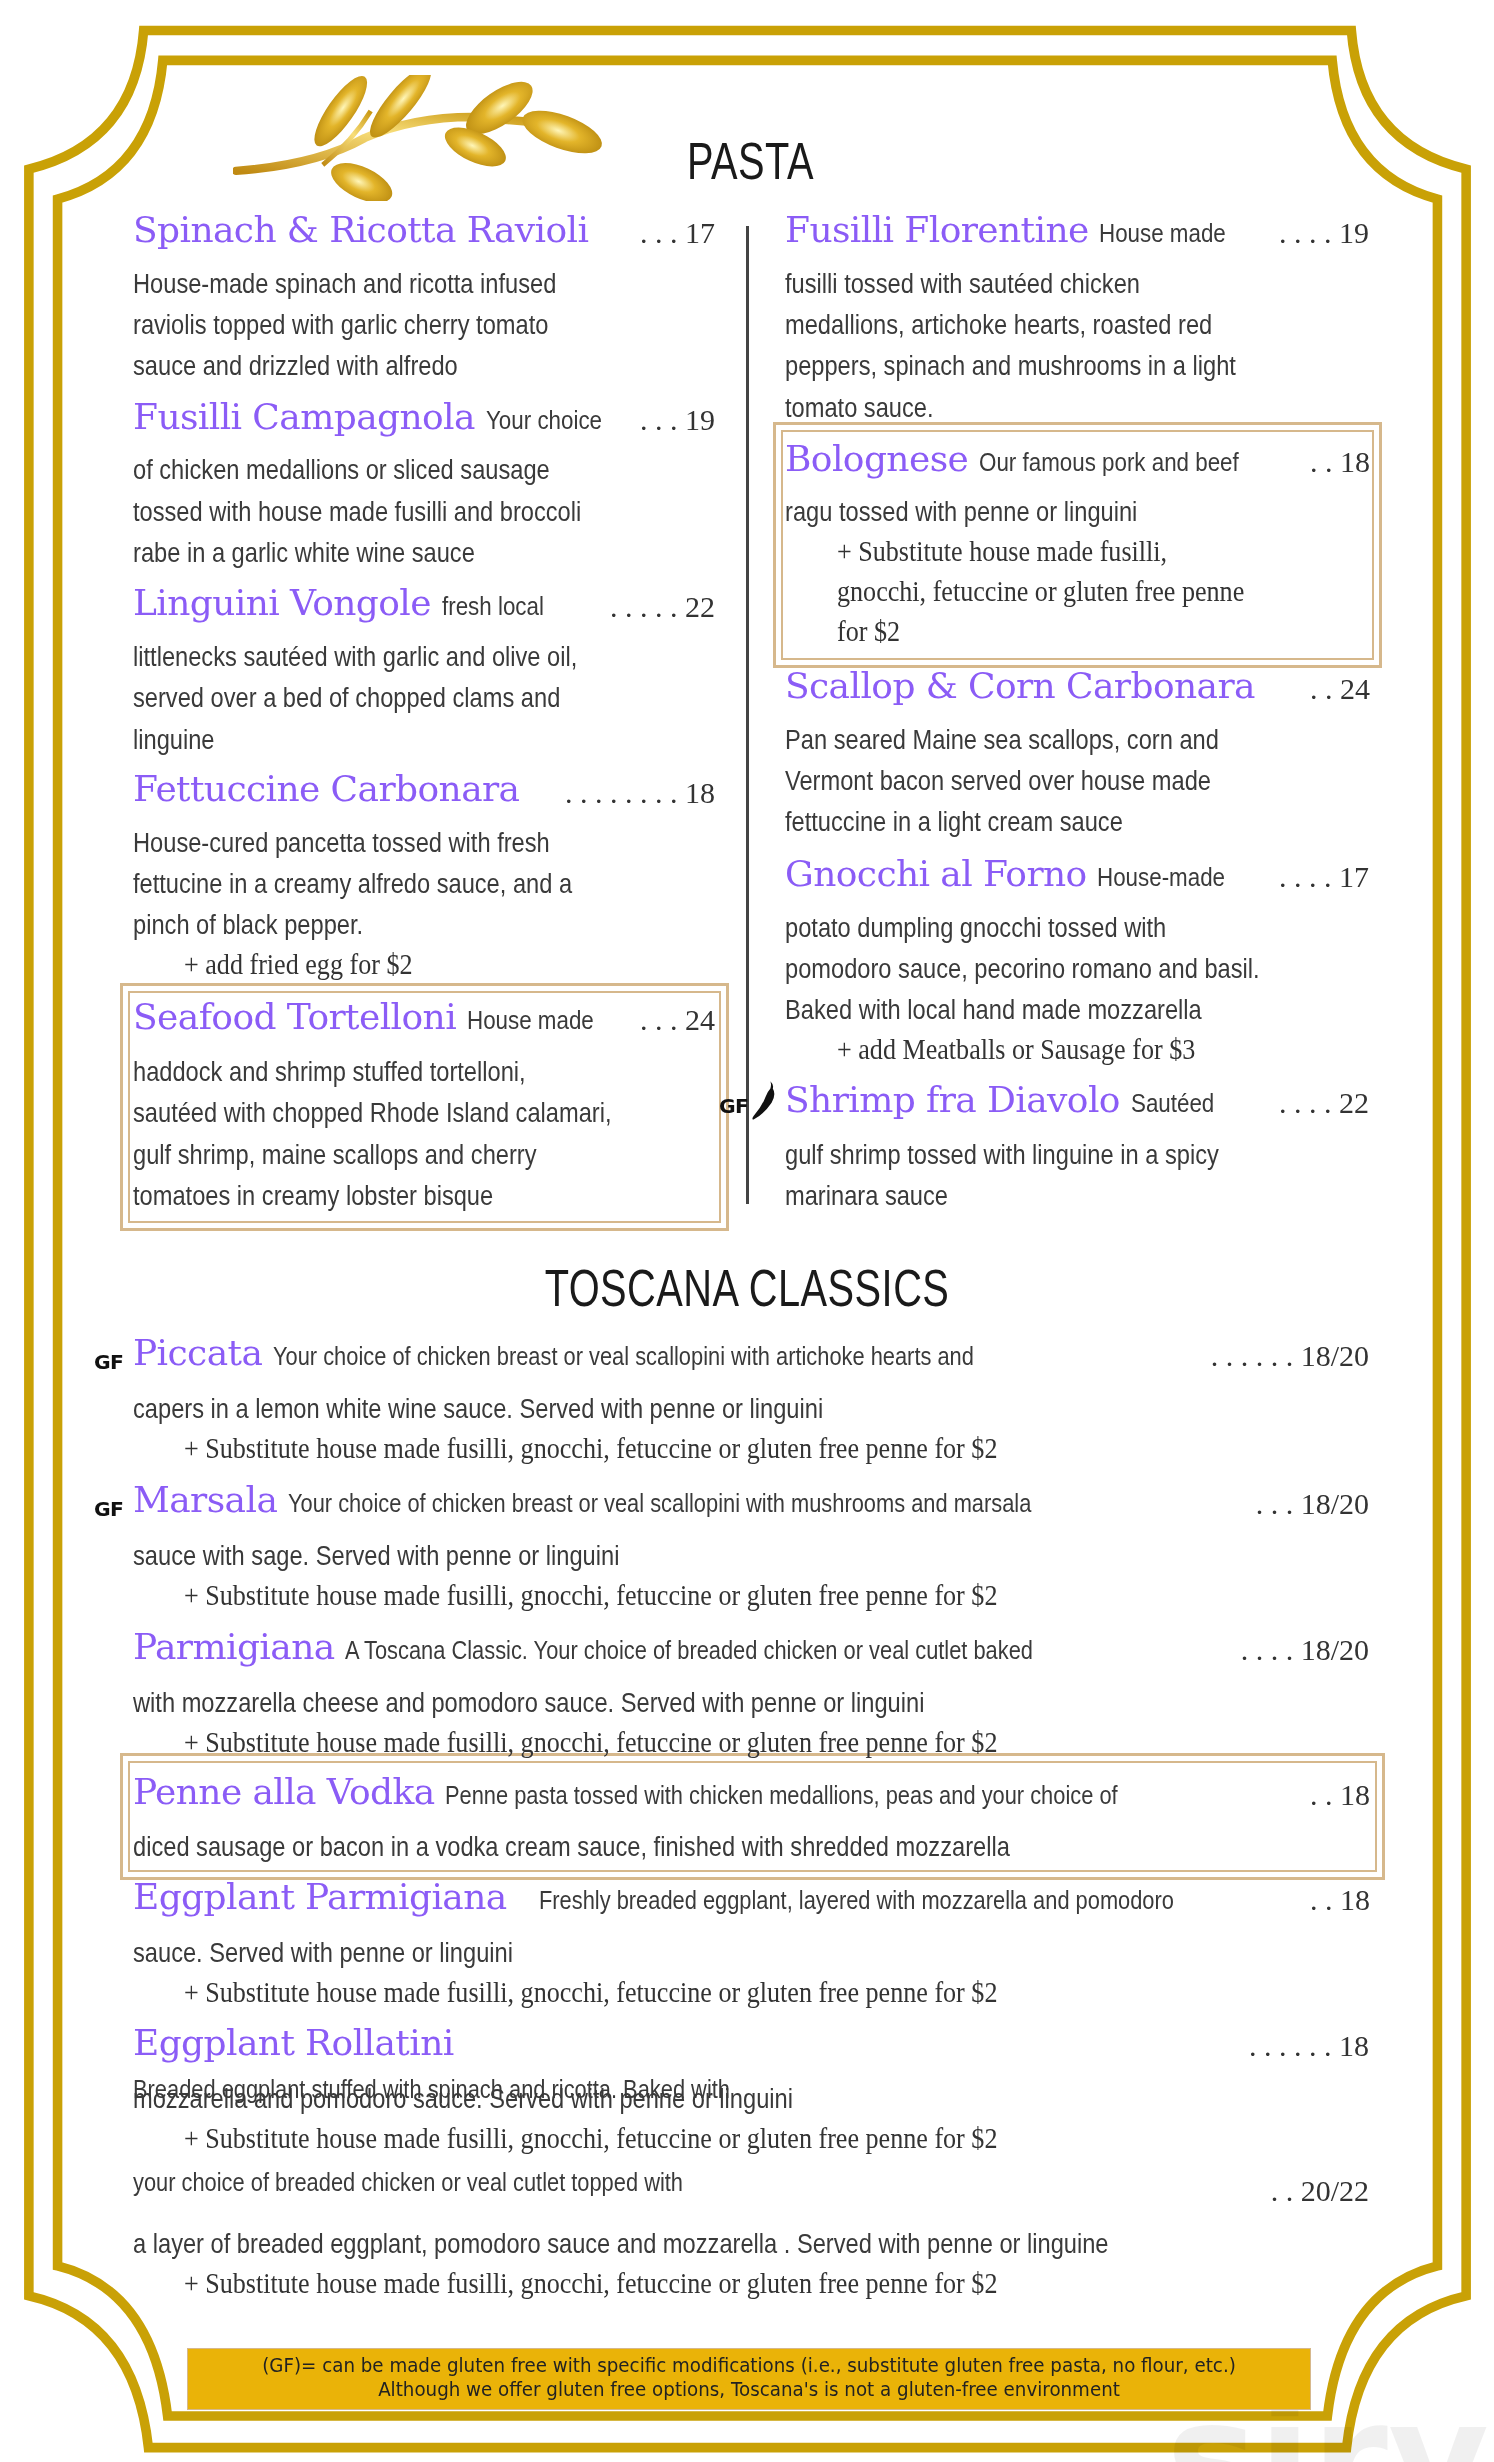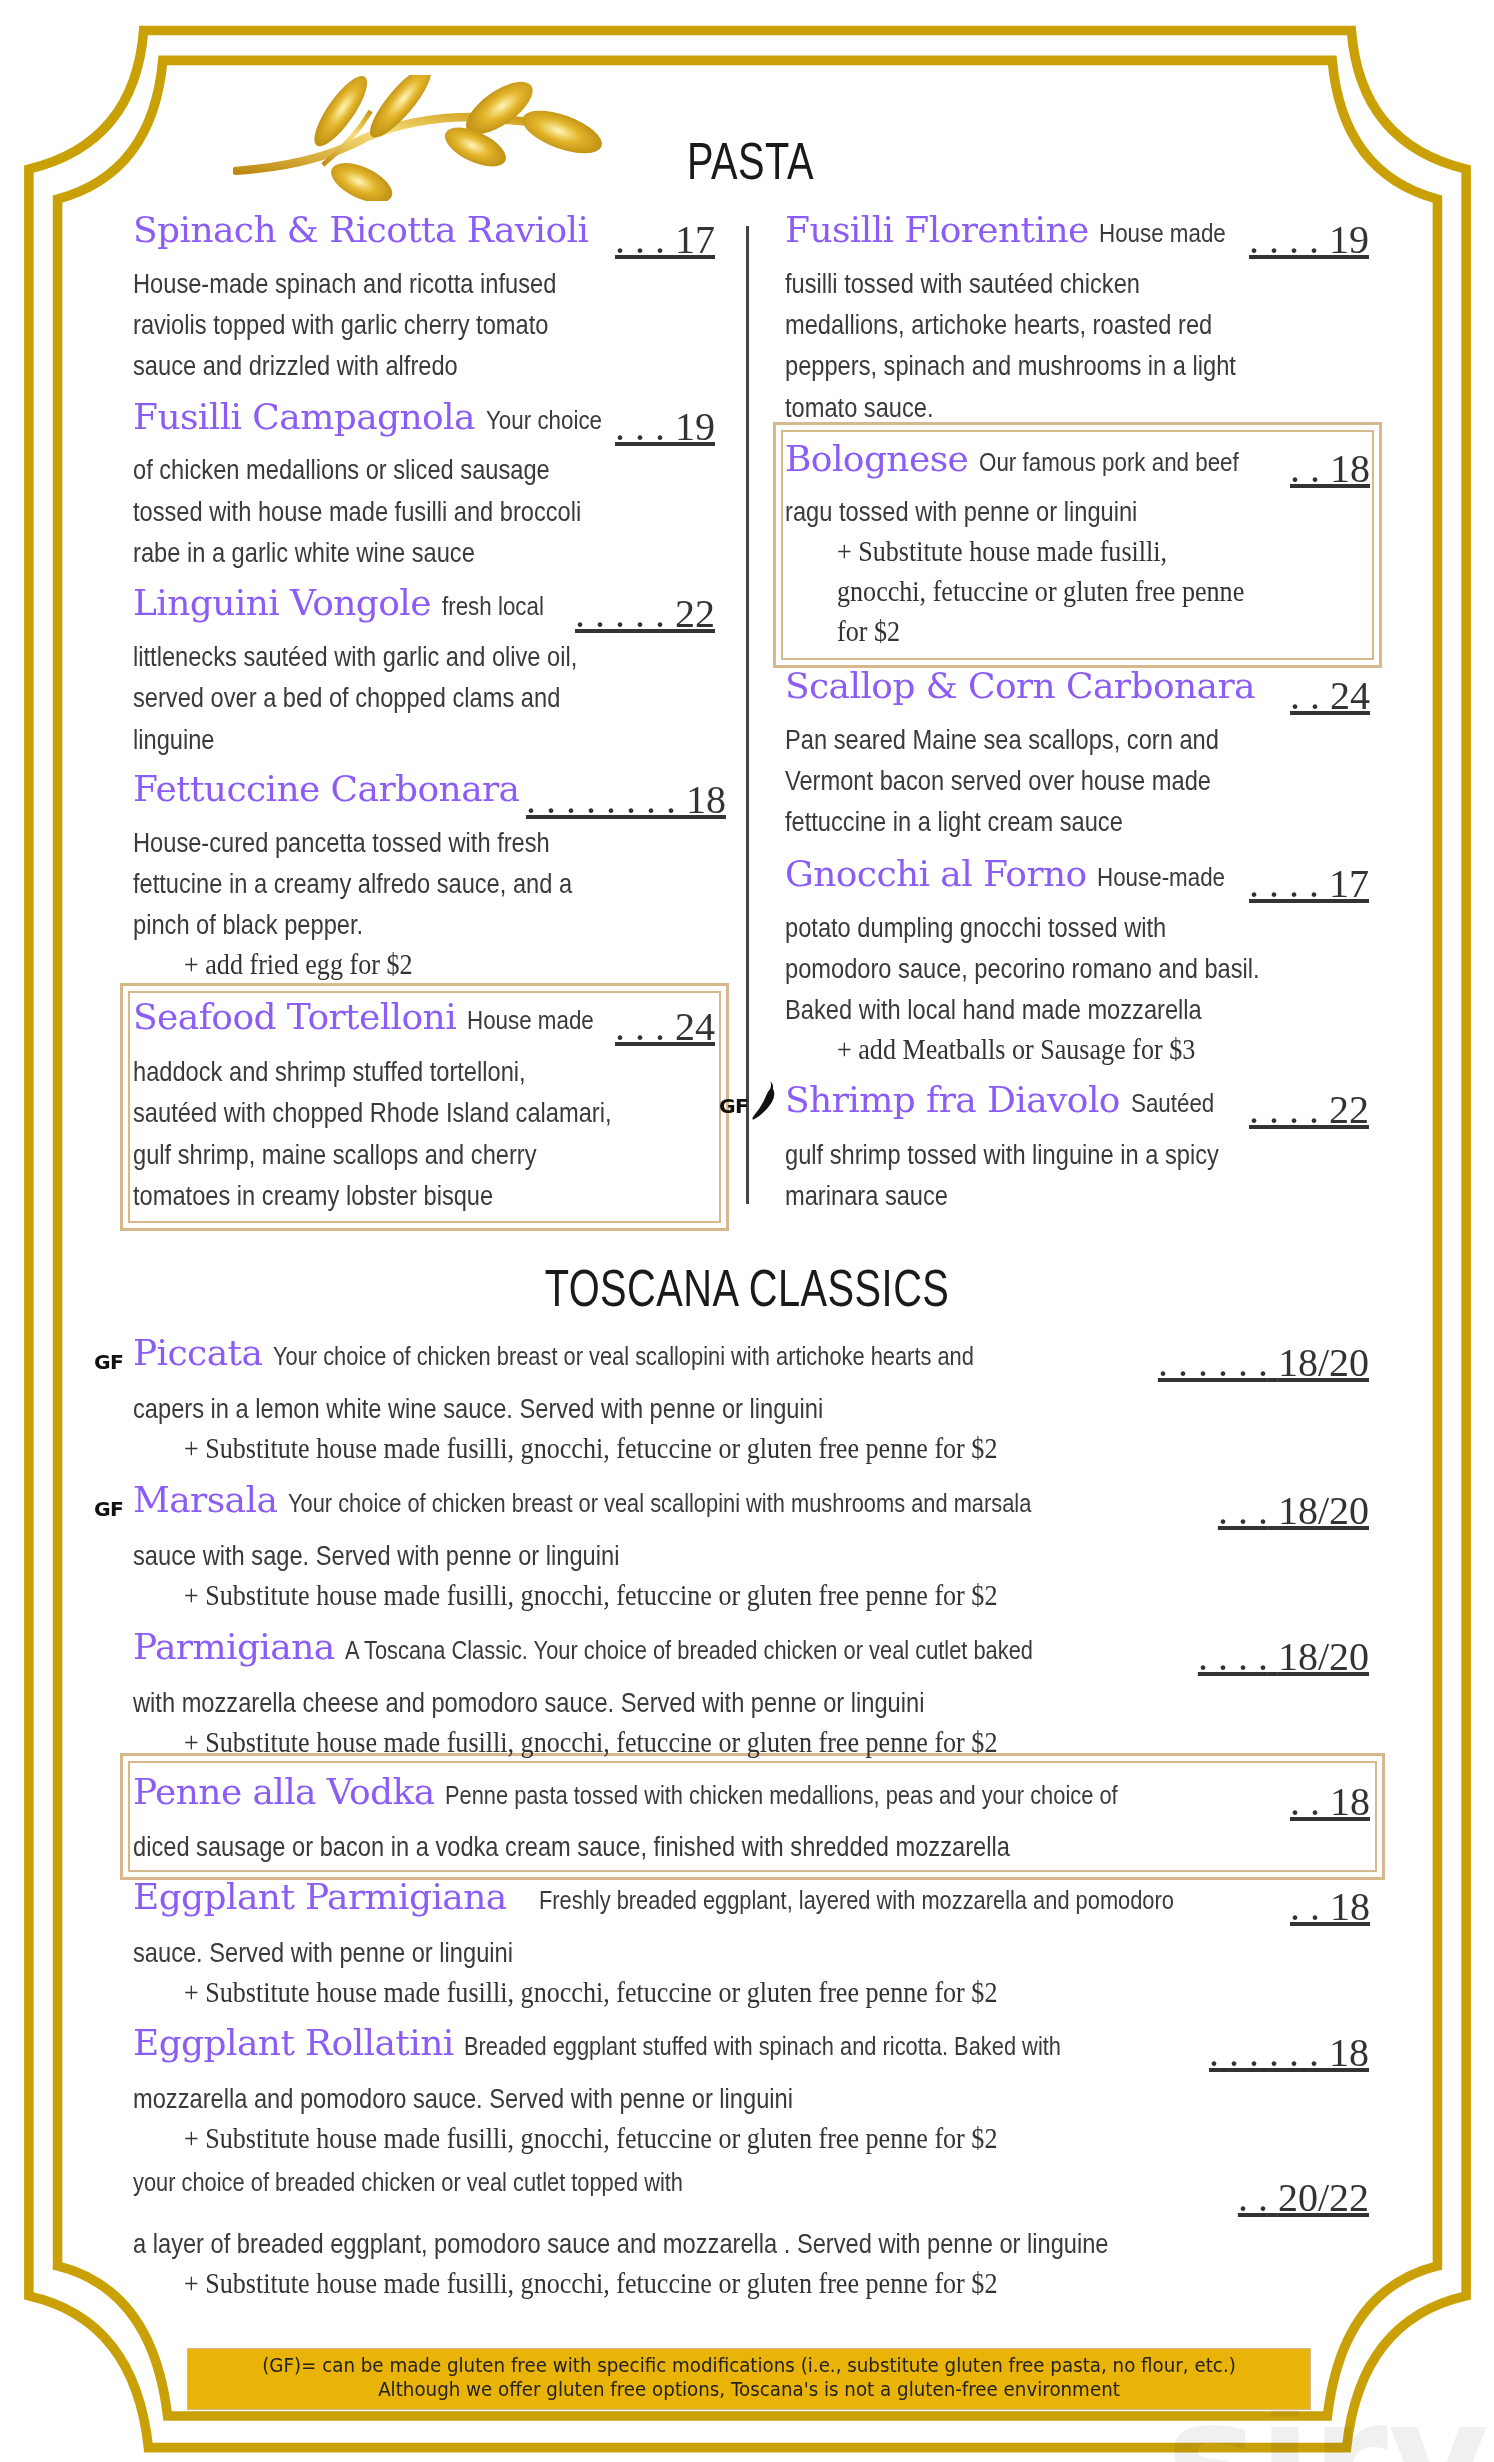--- a/index.html
+++ b/index.html
@@ -2,21 +2,21 @@
 <html style="font-size:9.6px"><head>
 <meta charset="utf-8">
 <style>
   html, body { margin:0; padding:0; background:#ffffff; }
   body { width:1495px; height:2462px; position:relative; overflow:hidden; }
   .abs { position:absolute; }
   .frame-svg { position:absolute; left:0; top:0; width:1495px; height:2462px; }
   .section-title { position:absolute; font-family:"Liberation Sans", sans-serif; font-stretch:condensed; color:#1a1a1a; font-size:51px; letter-spacing:0.6px; transform:scaleX(0.78); transform-origin:center; text-align:center; white-space:nowrap; }
   .item-title { font-family:"DejaVu Serif", serif; color:#8b5cf6; font-size:36px; white-space:nowrap; letter-spacing:-0.6px; }
   .item-lead { font-family:"Liberation Sans", sans-serif; color:#3a3a3a; font-size:26px; white-space:nowrap; display:inline-block; transform-origin:left bottom; }
-  .price { font-family:"Liberation Serif", serif; color:#333; font-size:40px; white-space:nowrap; position:absolute; text-align:right;text-decoration:underline; }
+  .price { font-family:"Liberation Serif", serif; color:#333; font-size:30px; white-space:nowrap; position:absolute; text-align:right; }
   .body-line { position:absolute; font-family:"Liberation Sans", sans-serif; color:#3a3a3a; font-size:27.5px; white-space:nowrap; transform:scaleX(0.86); transform-origin:left center; }
   .sub-line { position:absolute; font-family:"Liberation Serif", serif; color:#333; font-size:29px; white-space:nowrap; transform:scaleX(0.9); transform-origin:left center; }
   .row-head { position:absolute; display:flex; align-items:baseline; gap:10.8px; white-space:nowrap; }
   .gf { font-family:"DejaVu Sans", sans-serif; font-weight:bold; color:#111; font-size:20.3px; letter-spacing:-0.6px; }
   .box { position:absolute; border:3px solid #D6B88C; }
   .box::after { content:""; position:absolute; left:4.8px; top:4.8px; right:4.8px; bottom:4.8px; border:2.4px solid #D6B88C; }
   .footer-box { position:absolute; border:1.8px solid #D6B88C; background:#eab308; }
   .footer-line { font-family:"DejaVu Sans", sans-serif; font-size:20.3px; color:#222; text-align:center; white-space:nowrap; transform:scaleX(0.9); }
   .divider { position:absolute; background:#444; width:3px; }
 </style>
@@ -223,21 +223,21 @@
   <div class="row-head" style="left:133px;top:1876px;gap:32px;">
     <span class="item-title">Eggplant Parmigiana</span>
     <span class="item-lead" style="transform:scaleX(0.84)">Freshly breaded eggplant, layered with mozzarella and pomodoro</span>
   </div>
   <div class="price" style="left:1250px;width:120px;top:1883px;"><span>. .</span> <span>18</span></div>
   <div class="body-line" style="left:133px;top:1937px;">sauce. Served with penne or linguini</div>
   <div class="sub-line" style="left:184px;top:1976px;">+ Substitute house made fusilli, gnocchi, fetuccine or gluten free penne for $2</div>
 </div>
 
 <div>
-  <div class="row-head" style="left:133px;top:2022px;">
+  <div class="row-head" style="left:133px;top:2022px;flex-direction:column;">
     <span class="item-title">Eggplant Rollatini</span>
     <span class="item-lead" style="transform:scaleX(0.84)">Breaded eggplant stuffed with spinach and ricotta. Baked with</span>
   </div>
   <div class="price" style="left:1190px;width:179px;top:2029px;"><span>. . . . . .</span> <span>18</span></div>
   <div class="body-line" style="left:133px;top:2083px;">mozzarella and pomodoro sauce. Served with penne or linguini</div>
   <div class="sub-line" style="left:184px;top:2122px;">+ Substitute house made fusilli, gnocchi, fetuccine or gluten free penne for $2</div>
 </div>
 
 <div>
   <div class="row-head" style="left:133px;top:2167px;">

